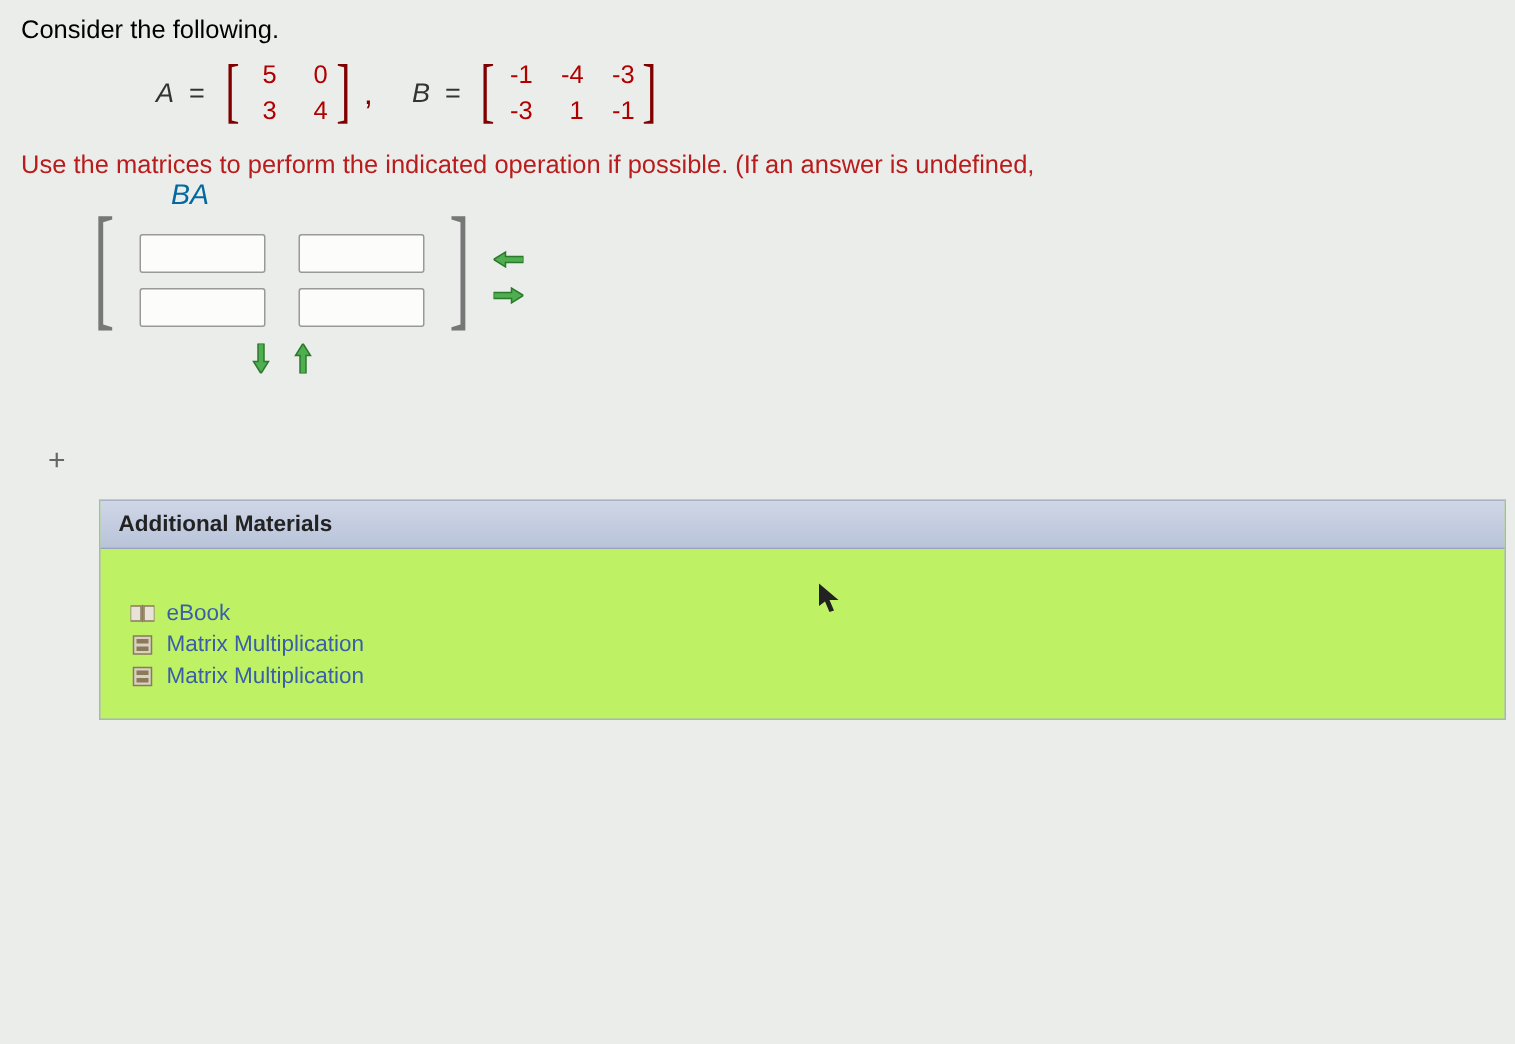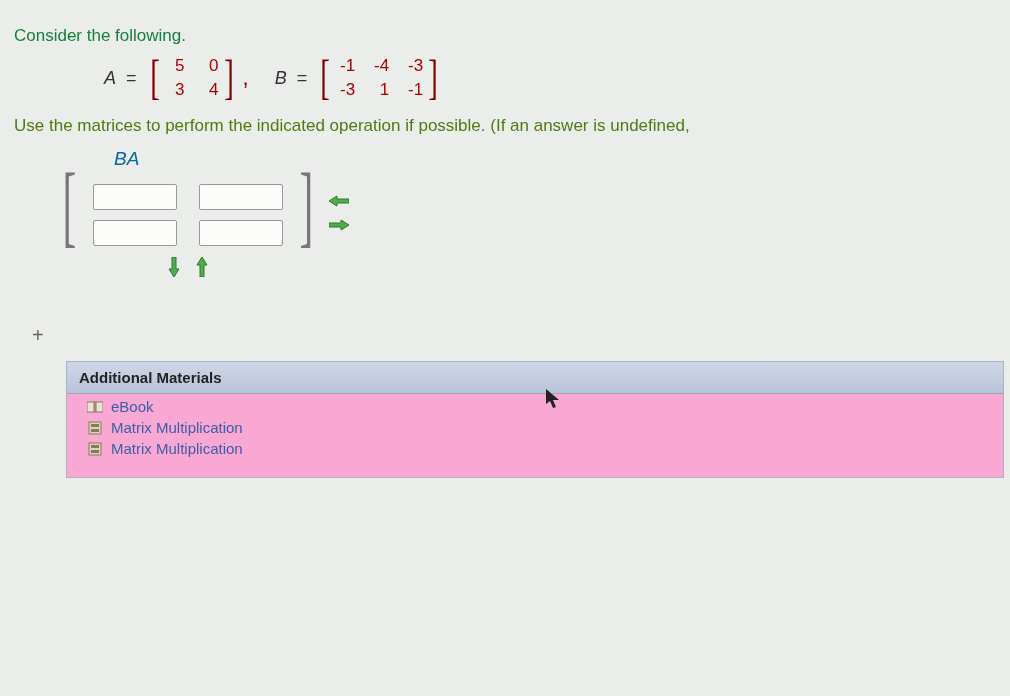--- a/index.html
+++ b/index.html
@@ -7,23 +7,22 @@
     font-family: Verdana, Geneva, sans-serif;
     background: #ebedea;
     color: #333;
     padding: 10px 0 0 14px;
     width: 1010px;
     height: 696px;
     overflow: hidden;
   }
   .prompt-line {
     font-size: 17px;
-    color: #15803d;
+    color: #000000;
     margin-bottom: 8px;
-    margin-top: 16px;
   }
   .matrix-defs {
     display: flex;
     align-items: center;
     margin-left: 90px;
     margin-bottom: 14px;
     font-size: 18px;
     font-style: italic;
     gap: 6px;
   }
@@ -52,22 +51,21 @@
     color:#b00000;
     font-family: Verdana, sans-serif;
     font-size:17px;
     text-align:right;
     font-style:normal;
     min-width:20px;
   }
   .comma { font-style:normal; font-size:22px; padding-right:20px; color:#800000; }
   .instruction {
     font-size:17px;
-    color:#4d7c0f;
-    margin-bottom:12px;
+    color:#b91c1c;
   }
   .ba-label {
     font-style:italic;
     font-size:19px;
     margin-left:100px;
     margin-bottom:6px;
     color:#0369a1;
   }
   .answer-area {
     display:flex;
@@ -119,32 +117,32 @@
     margin-top:6px;
   }
   .plus-sym {
     font-size:20px;
     color:#666;
     margin:50px 0 14px 18px;
   }
   .materials-box {
     margin:0 6px 0 52px;
     border:1px solid #a9b3c3;
-    background:#f9a8d4;
+    background:#bef264;
   }
   .materials-header {
     background:linear-gradient(#cfd6e6,#b9c4da);
     border-bottom:1px solid #9aa6bd;
     padding:7px 12px;
     font-weight:bold;
     font-size:15px;
     color:#222;
   }
   .materials-body {
-    padding:2px 20px 18px 20px;
+    padding:32px 20px 18px 20px;
   }
   .mat-link {
     display:flex;
     align-items:center;
     gap:8px;
     padding:2px 0;
     color:#3a5fa8;
     font-size:15px;
     cursor:pointer;
   }

